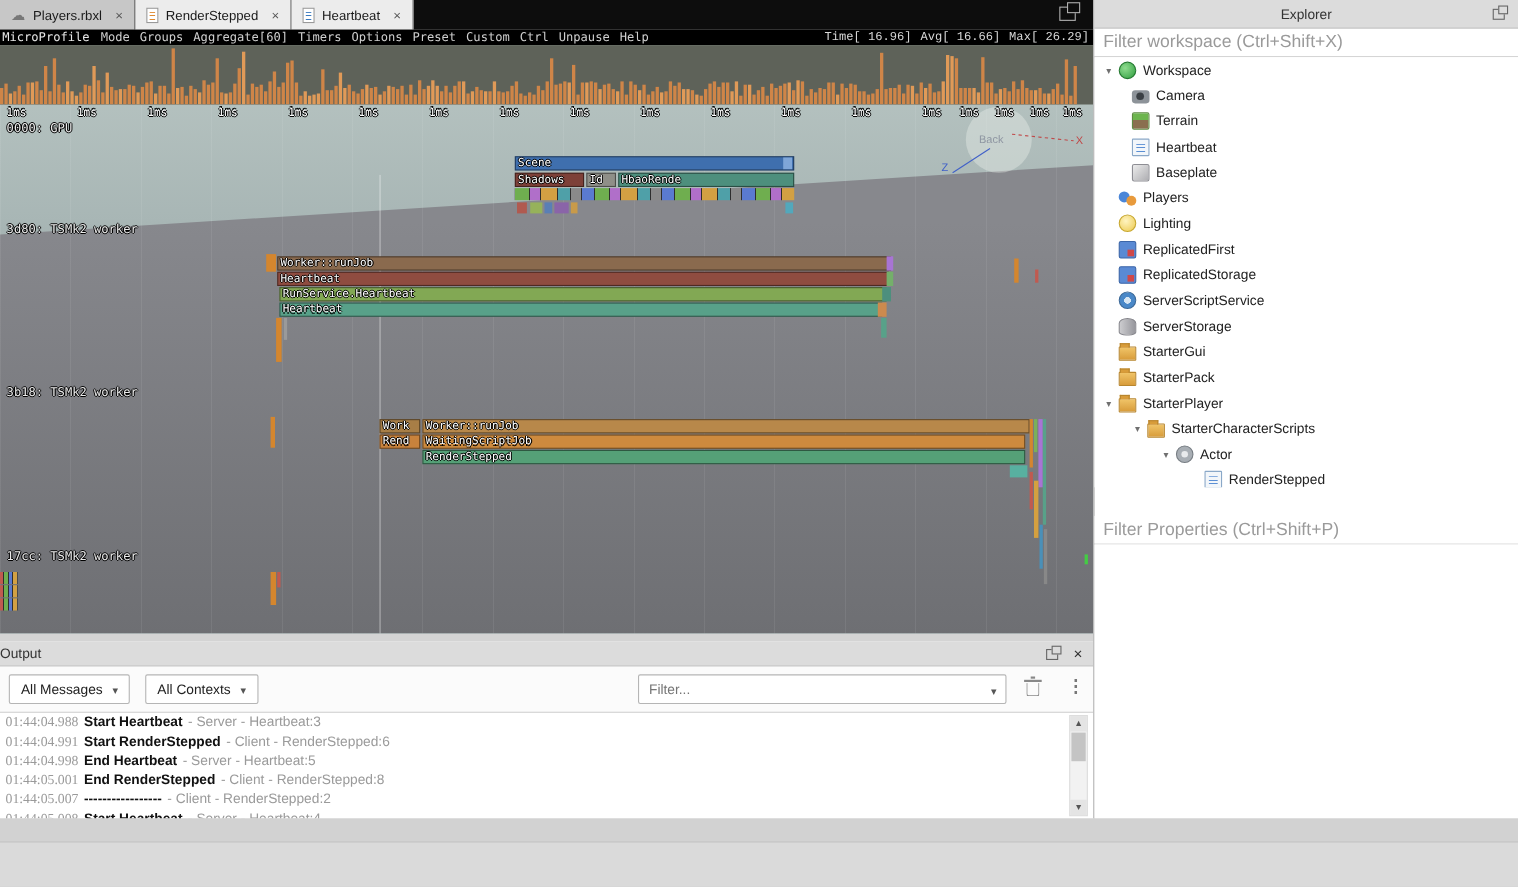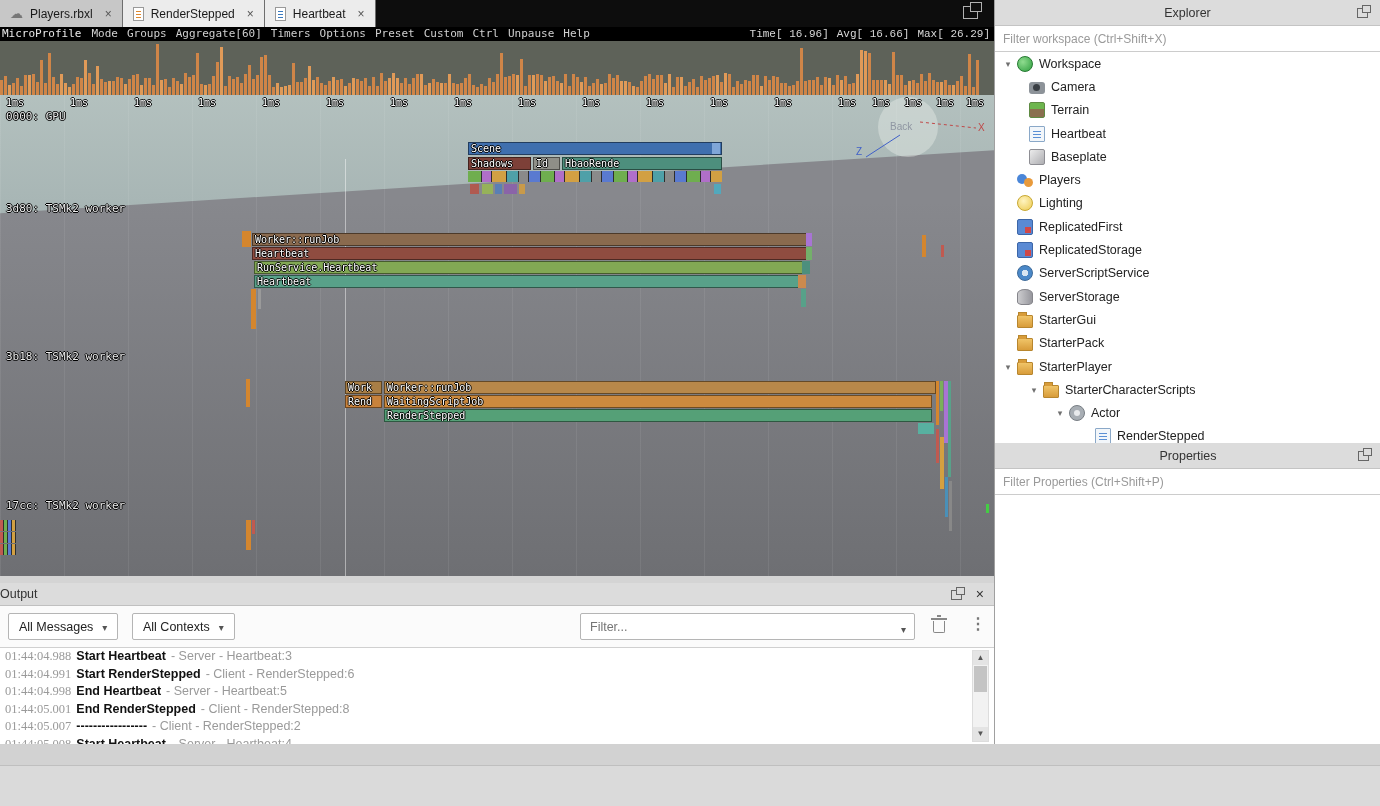--- a/index.html
+++ b/index.html
@@ -94,21 +94,21 @@
   #scroll-up{top:0;} #scroll-up::before{content:"▲";}
   #scroll-down{bottom:0;} #scroll-down::before{content:"▼";}
   #scroll-thumb{position:absolute;left:1px;top:15px;width:13px;height:26px;background:#c4c4c4;}
 
   
   #right{position:absolute;left:994px;top:0;width:386px;height:744px;background:#fff;border-left:1px solid #a0a0a0;}
   .panel-header{height:26px;background:#dcdcdc;border-bottom:1px solid #c4c4c4;position:relative;
                 text-align:center;line-height:26px;font-size:12.5px;color:#333;}
   .panel-header .float-icon{right:12px;top:8px;}
   .filter-row{height:26px;border-bottom:1px solid #ccc;background:#fff;}
-  .filter-row input{width:100%;height:100%;border:none;outline:none;padding-left:8px;font-size:12px;color:#444;}
+  .filter-row input{width:100%;height:100%;border:none;outline:none;padding-left:8px;font-size:16px;color:#444;}
   .filter-row input::placeholder{color:#9a9a9a;}
   #tree{position:absolute;left:0;top:52px;width:386px;height:391px;overflow:hidden;background:#fff;}
   .tree-item{height:23.3px;display:flex;align-items:center;font-size:12.5px;color:#222;padding-left:6px;}
   .tree-arrow{width:14px;flex:none;color:#707070;font-size:9px;text-align:center;}
   .tree-arrow::before{content:"▾";}
   .tree-spacer{width:14px;flex:none;}
   .ind1{padding-left:32px;} .ind2{padding-left:58px;} .ind3{padding-left:84px;}
   .ticon{width:16px;height:16px;flex:none;margin:0 6px 0 2px;border-radius:2px;position:relative;}
   .ic-workspace{border-radius:50%;background:radial-gradient(circle at 35% 35%,#8fdc8f,#2f9e3f);border:1px solid #257a31;}
   .ic-camera{background:#8d9399;border-radius:3px;height:12px;margin-top:2px;}
@@ -680,24 +680,20 @@
       <span class="ticon ic-actor"></span>
       <span>Actor</span>
     </div>
     <div class="tree-item ind3">
       <span class="tree-spacer"></span>
       <span class="ticon ic-script"></span>
       <span>RenderStepped</span>
     </div>
   </div>
 
-  <div class="panel-header" id="props-header">
-    <span>Properties</span>
-    <span class="float-icon"></span>
-  </div>
   <div class="filter-row" id="props-filter">
     <input type="text" placeholder="Filter Properties (Ctrl+Shift+P)" style="">
   </div>
   <div id="props-empty"></div>
 </div>
 
 <div id="bottom">
   <div class="split"></div>
   <div class="lower"></div>
 </div>

